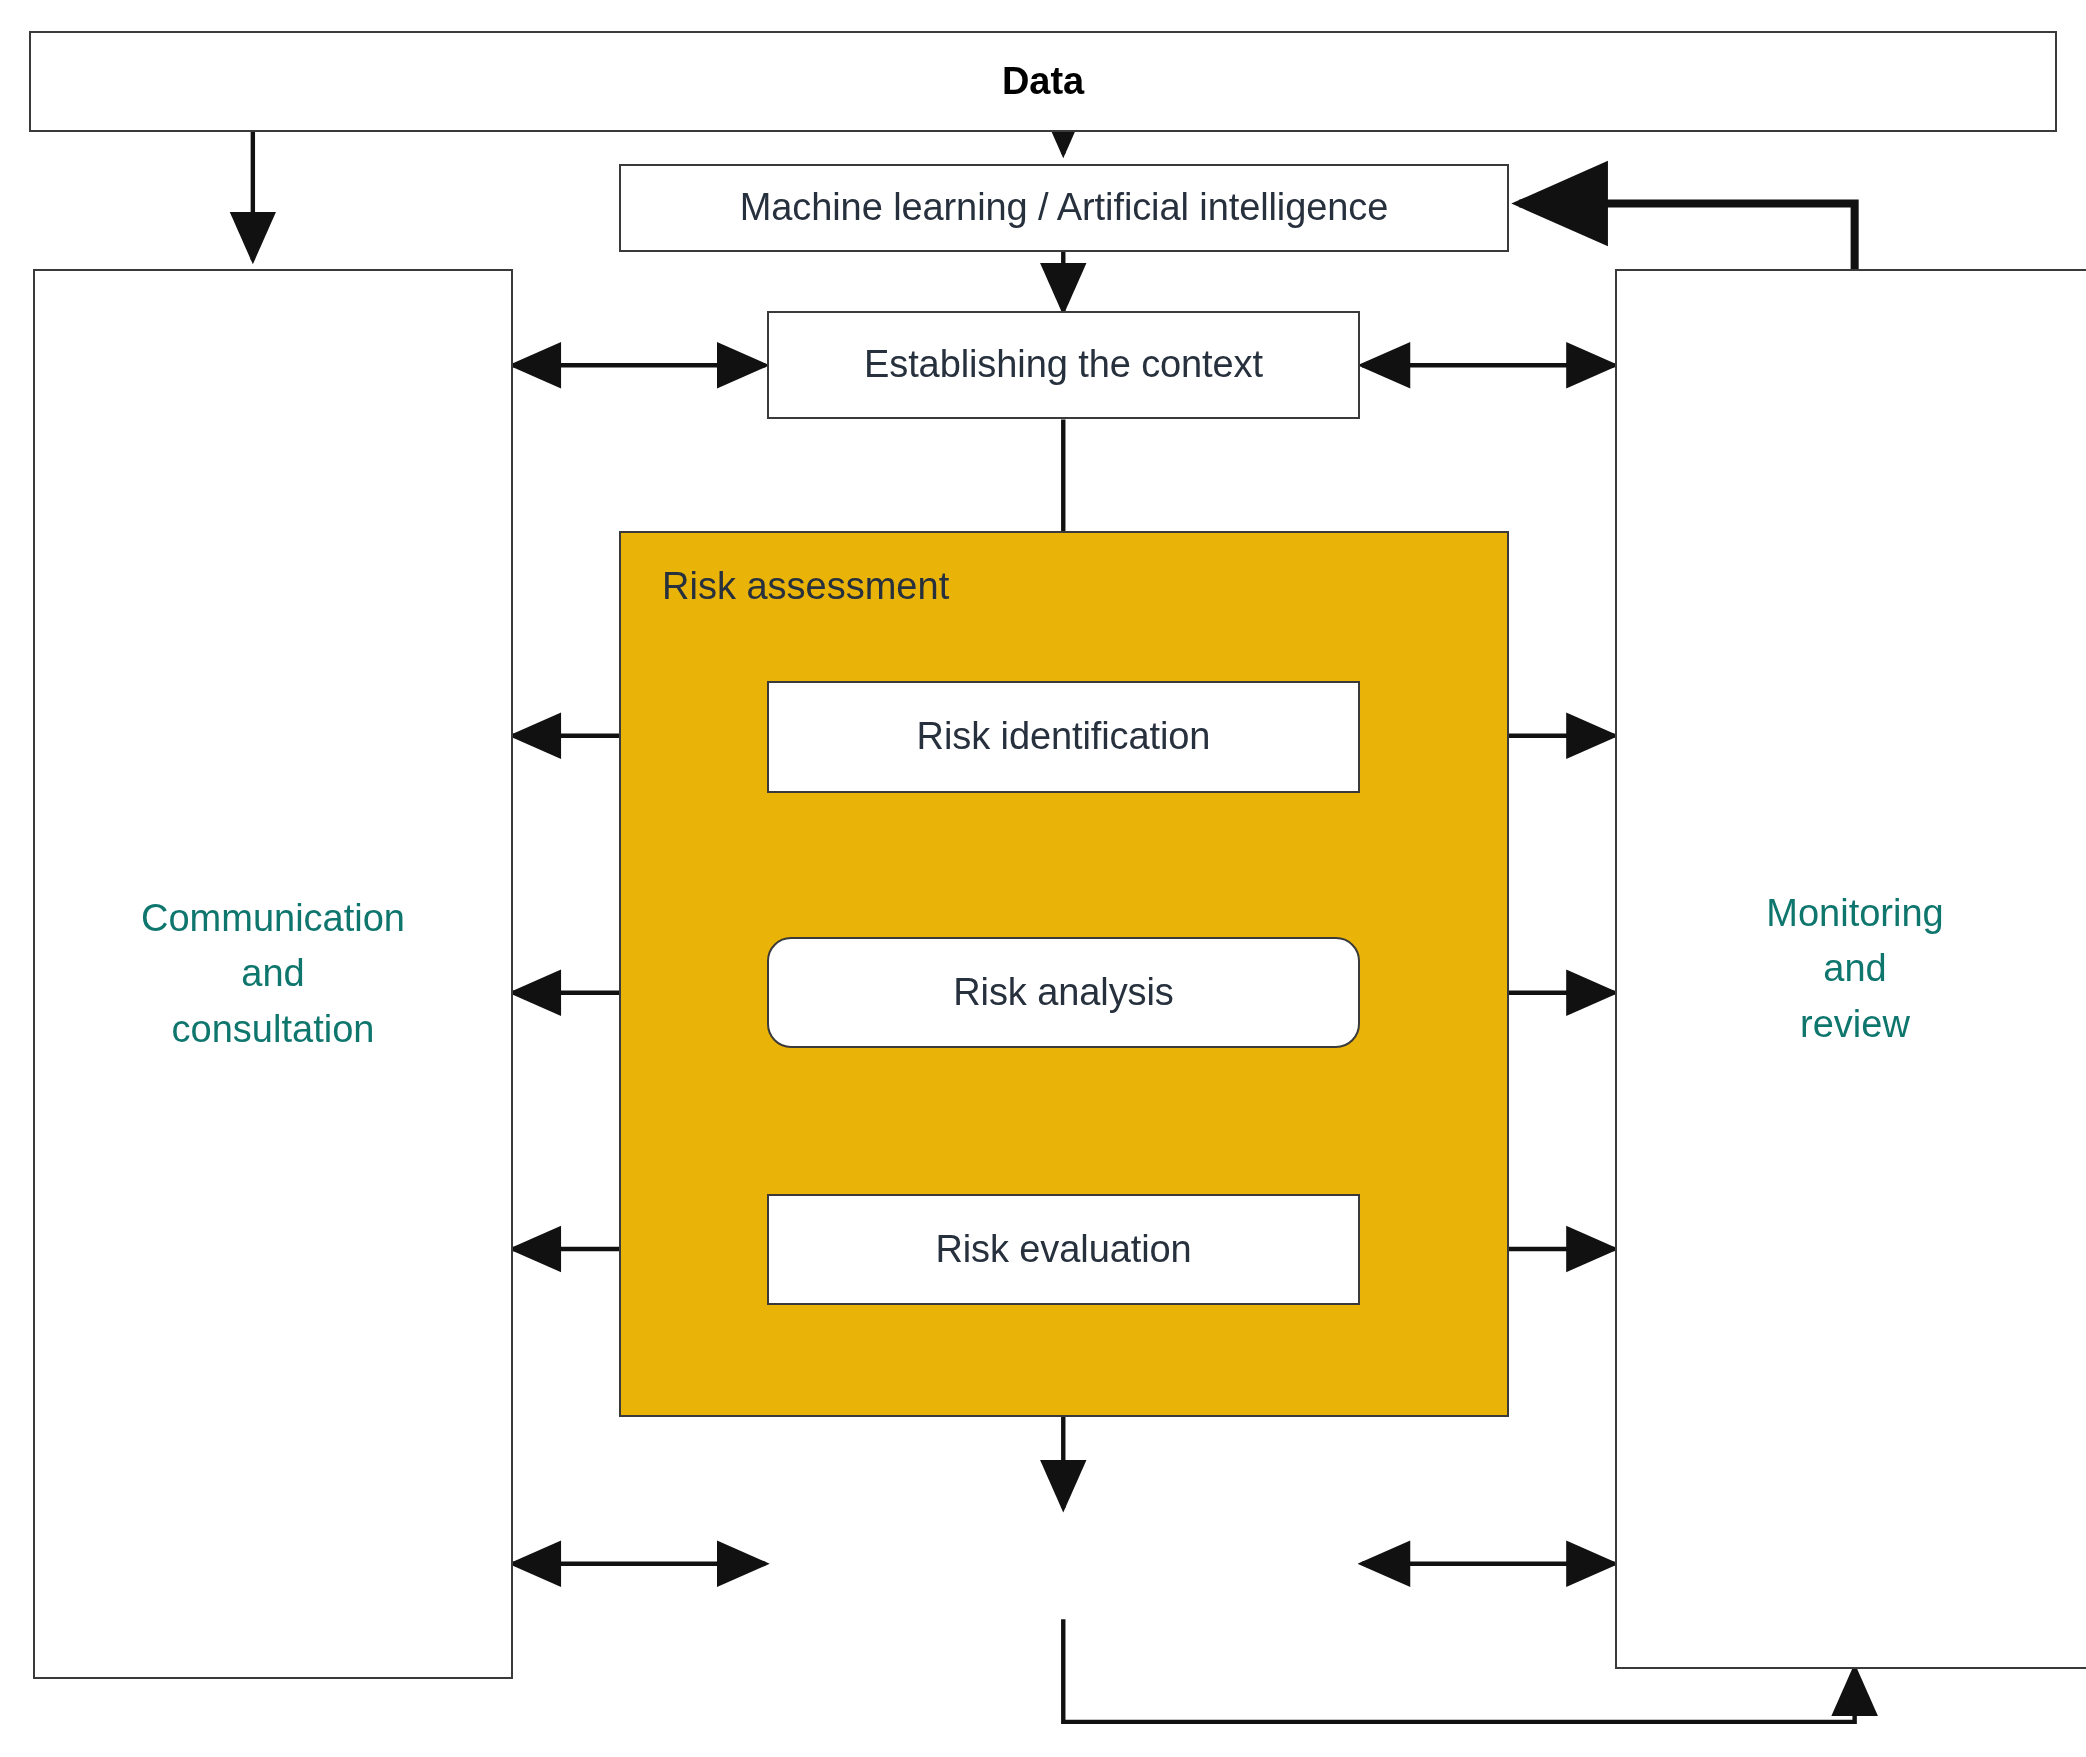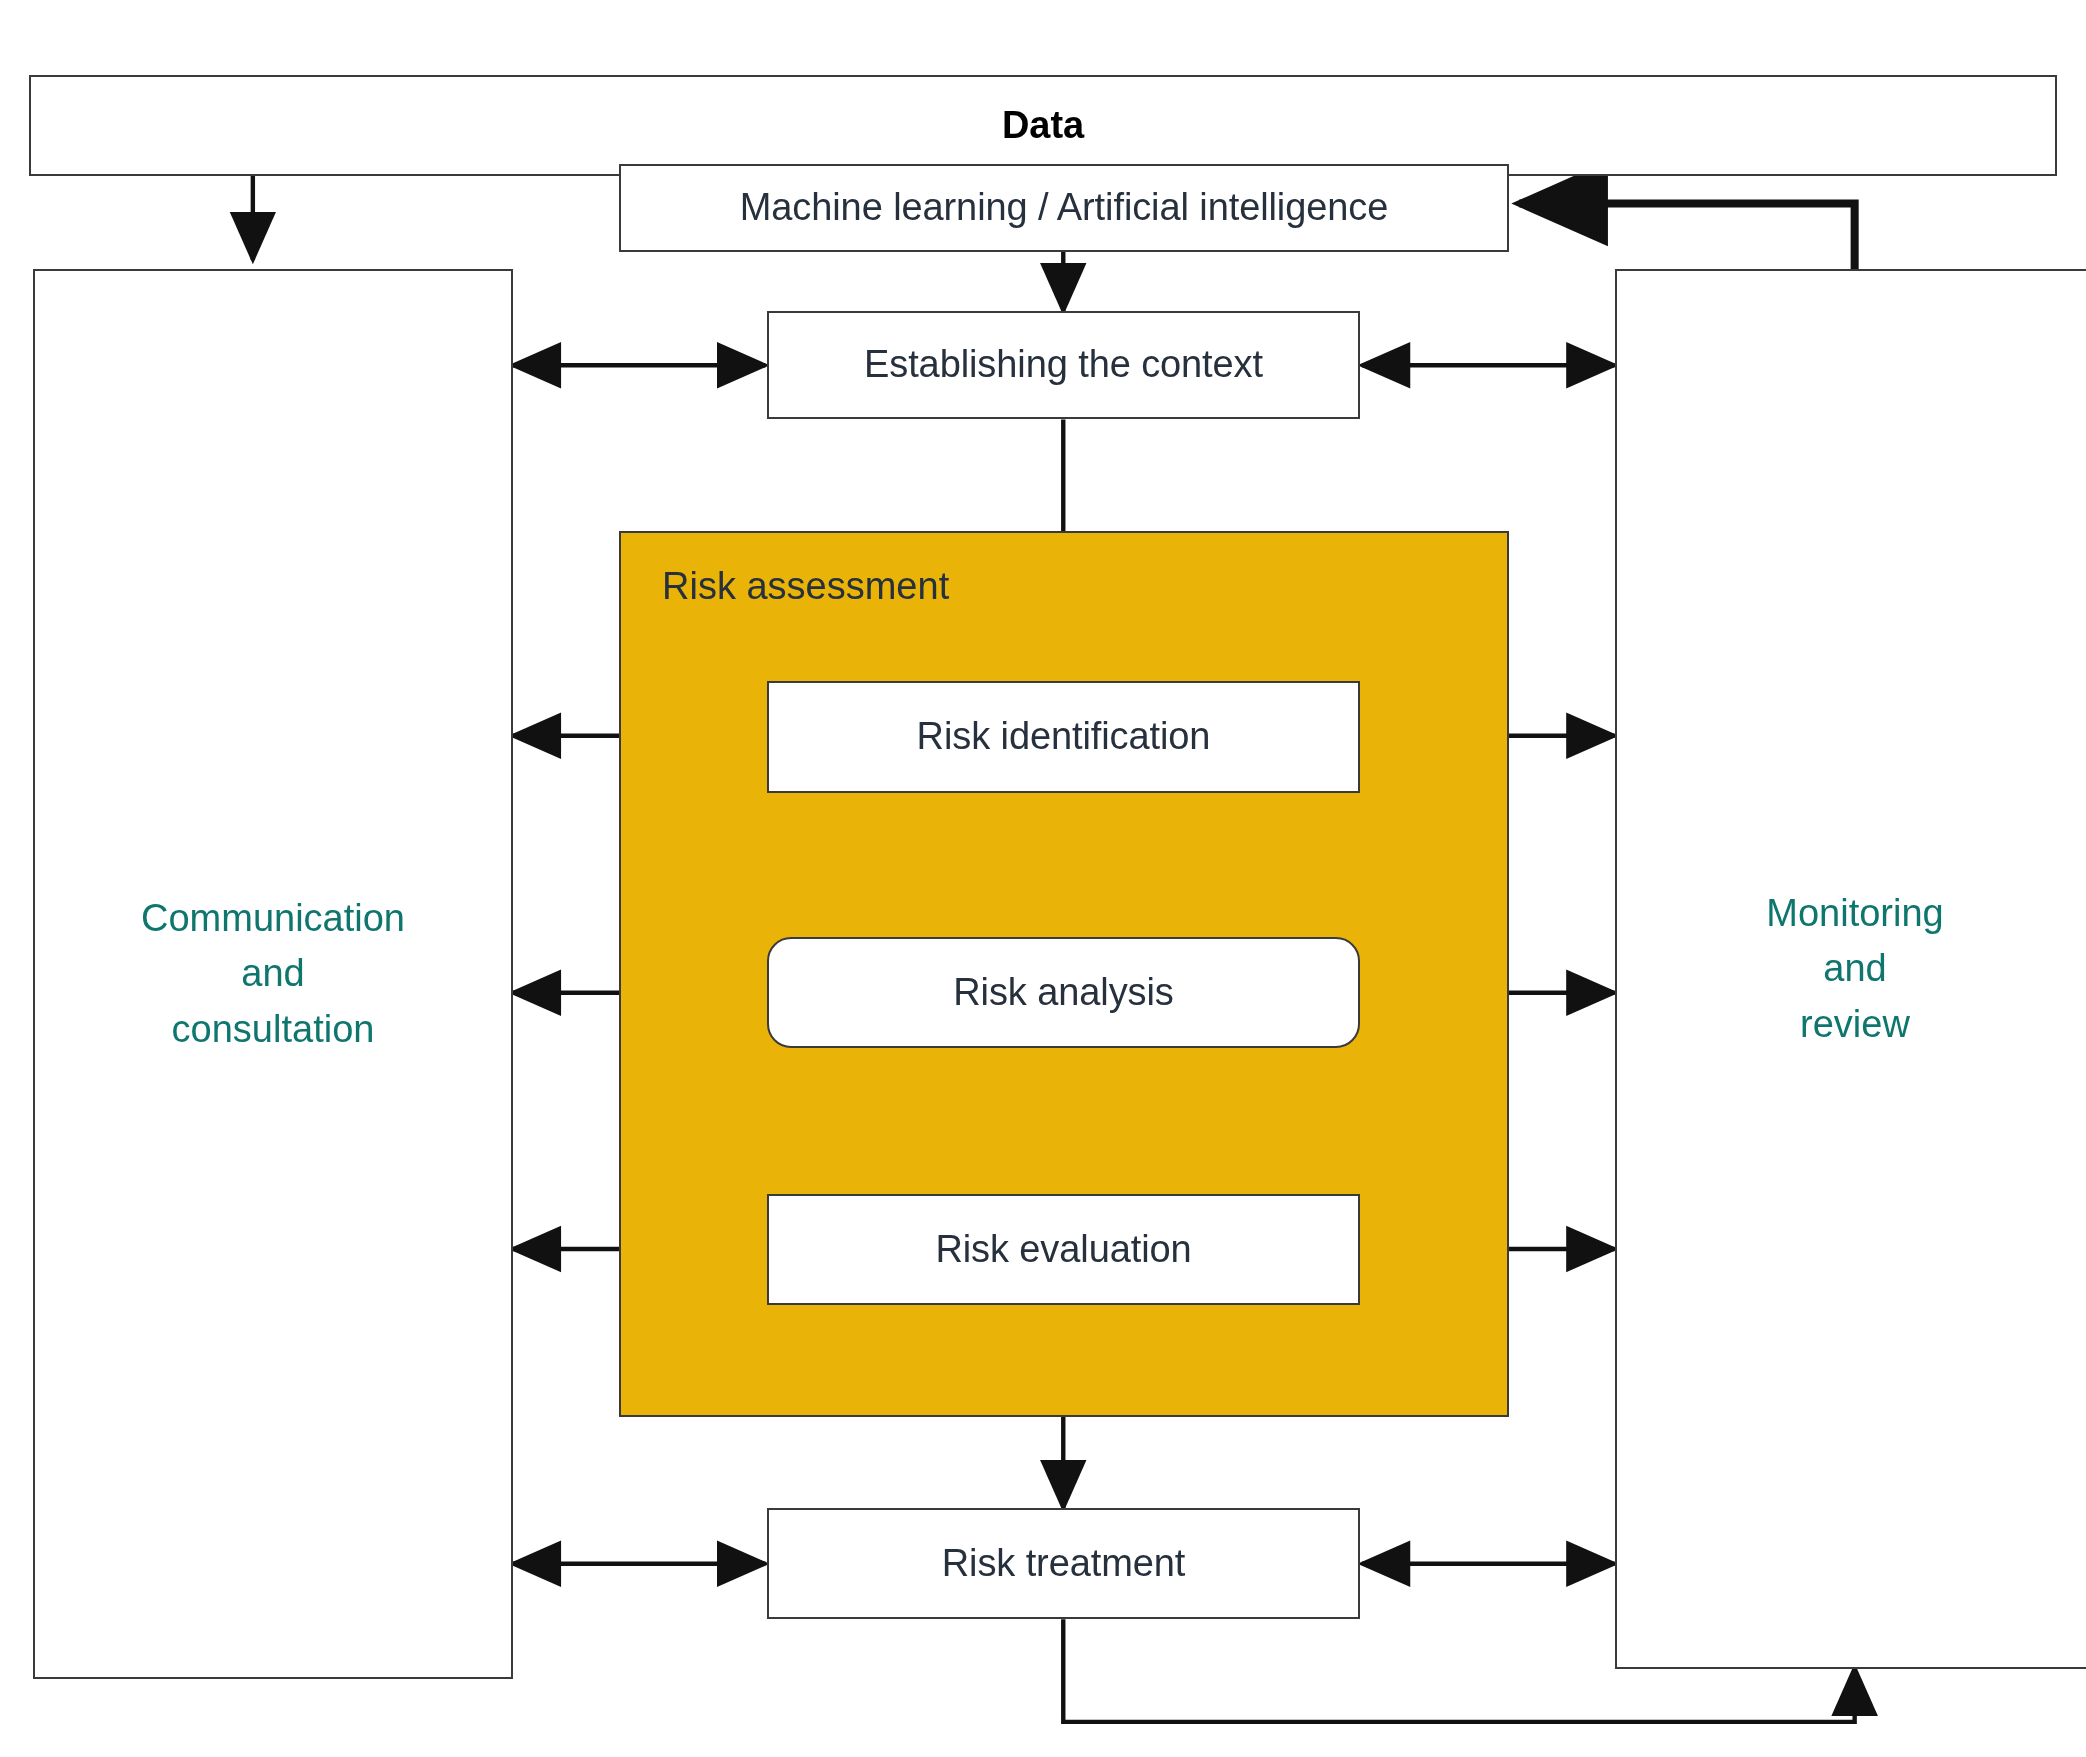--- a/index.html
+++ b/index.html
@@ -118,21 +118,21 @@
       <line x1="1860" y1="1706" x2="2205" y2="1706" marker-start="url(#arrStart)" marker-end="url(#arrEnd)"></line>
       <line x1="1860" y1="2136" x2="2205" y2="2136" marker-start="url(#arrStart)" marker-end="url(#arrEnd)"></line>
 
       <path d="M2533,372 L2533,278 L2075,278" stroke-width="11" marker-end="url(#arrEnd)"></path>
 
       <path d="M1452,2212 L1452,2352 L2533,2352 L2533,2278" marker-end="url(#arrEnd)"></path>
 
     </g>
   </svg>
 
-  <div class="node bold" id="node-data" style="left:29px; top:31px; width:2028px; height:101px;margin-top:44px;">
+  <div class="node bold" id="node-data" style="left:29px; top:31px; width:2028px; height:101px;">
     <span class="node-label">Data</span>
   </div>
 
   <div class="node" id="node-ml" style="left:619px; top:164px; width:890px; height:88px;">
     <span class="node-label">Machine learning / Artificial intelligence</span>
   </div>
 
   <div class="node" id="node-context" style="left:767px; top:311px; width:593px; height:108px;">
     <span class="node-label">Establishing the context</span>
   </div>
@@ -158,18 +158,15 @@
   </div>
 
   <div class="node" id="node-risk-analysis" style="left:767px; top:937px; width:593px; height:111px;border-radius:24px;">
     <span class="node-label">Risk analysis</span>
   </div>
 
   <div class="node" id="node-risk-evaluation" style="left:767px; top:1194px; width:593px; height:111px;">
     <span class="node-label">Risk evaluation</span>
   </div>
 
-  <div class="node" id="node-risk-treatment" style="left:767px; top:1508px; width:593px; height:111px;">
-    <span class="node-label">Risk treatment</span>
-  </div>
 
 </div>
 
 
 </body></html>

